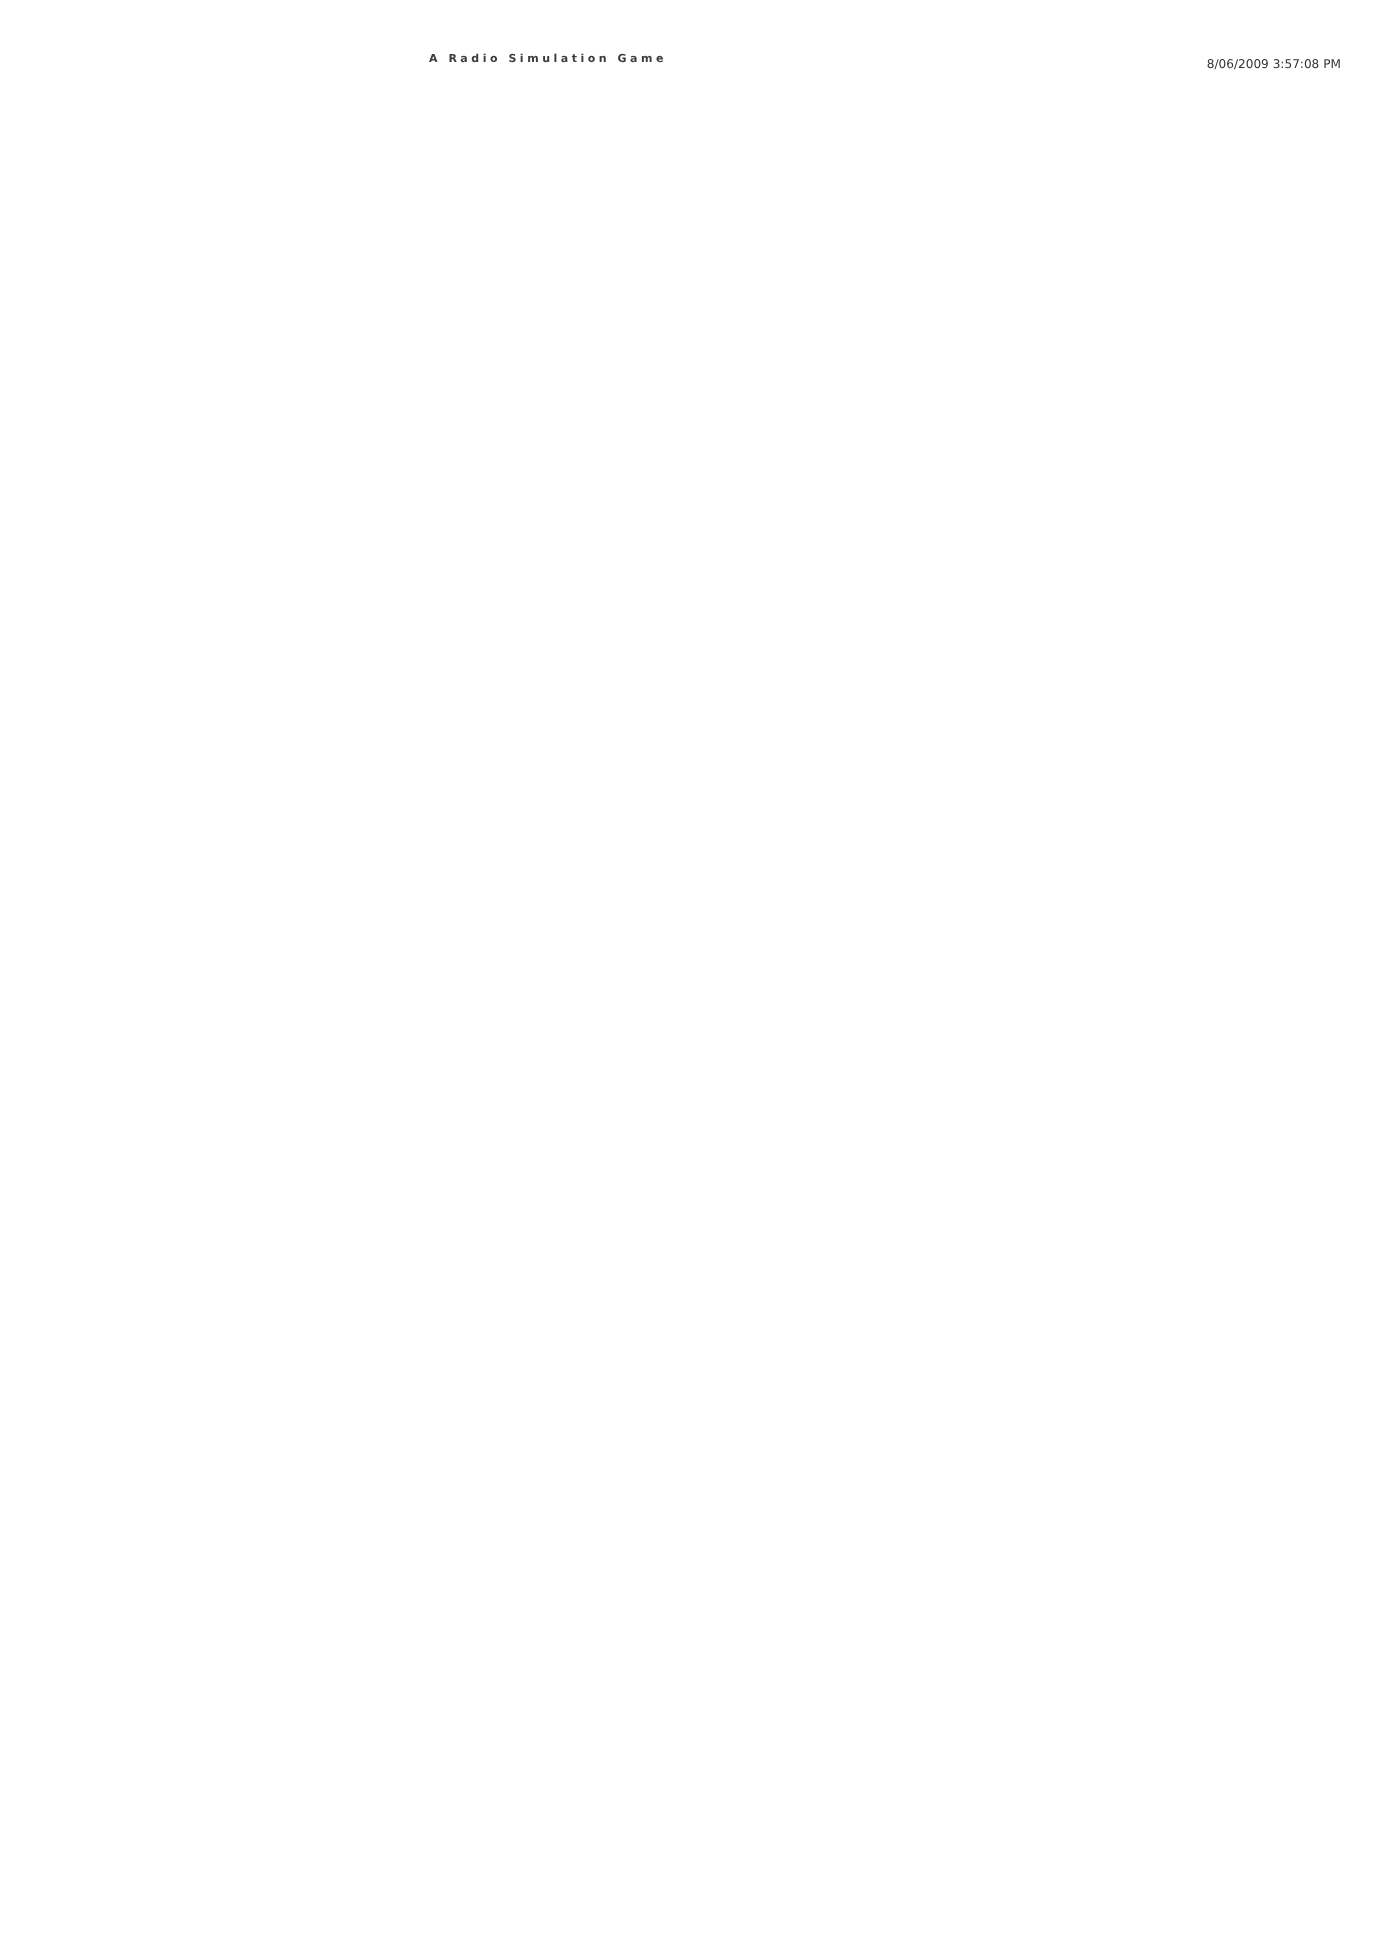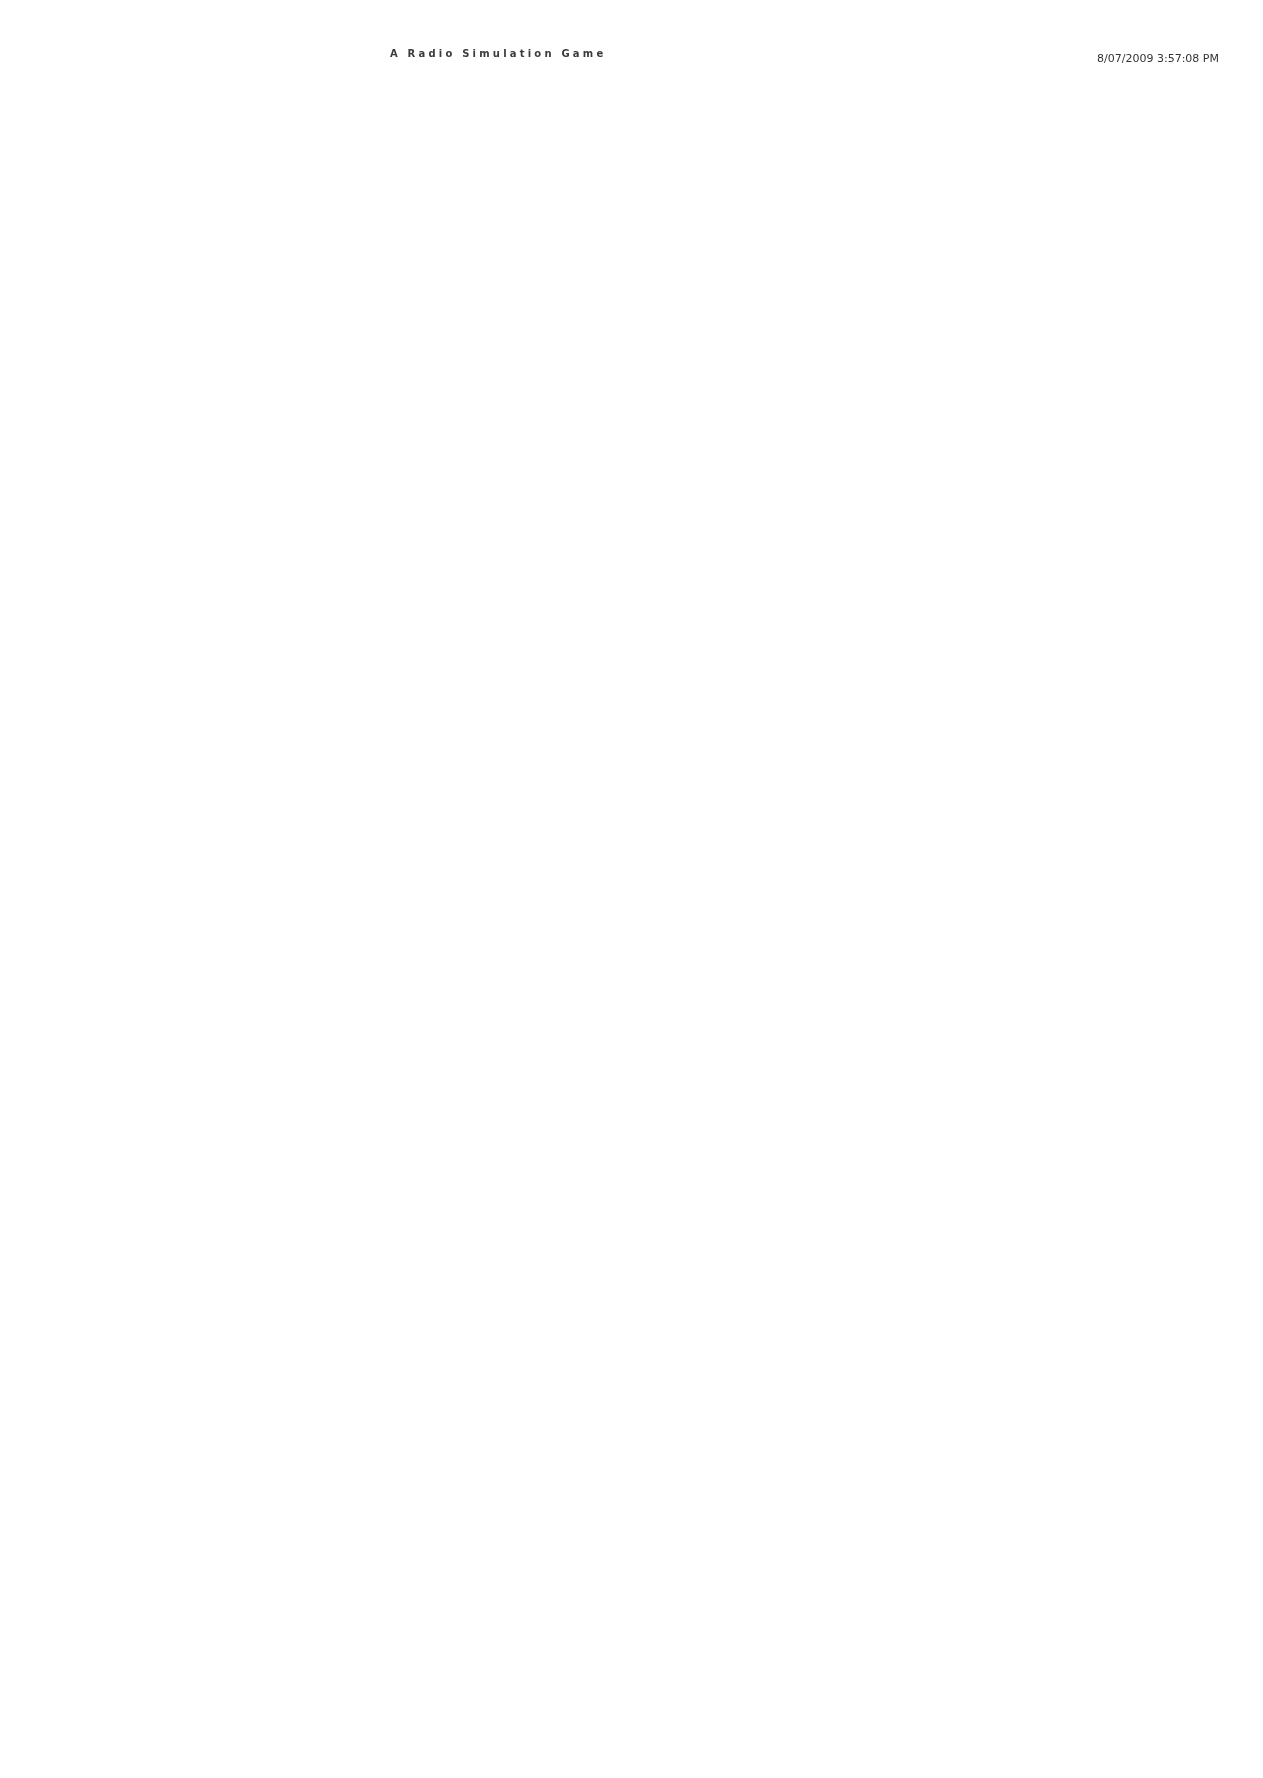--- a/index.html
+++ b/index.html
@@ -152,21 +152,21 @@
   }
   .footlinks a{margin:0 2px;}
 </style>
 </head>
 <body>
 
 <div class="page">
 
   <div class="masthead">
     <div class="tagline">A Radio Simulation Game</div>
-    <div class="timestamp">8/07/2009 3:57:08 PM</div>
+    <div class="timestamp">8/06/2009 3:57:08 PM</div>
   </div>
 
   <div class="body-wrap">
 
     <div class="sidebar">
         <div class="menu">
           <div class="menu-title">:. Main Menu</div>
           <ul>
             <li><span class="bullet"></span><a href="#">Home</a></li>
             <li><span class="bullet"></span><a href="#">About The Game</a></li>

